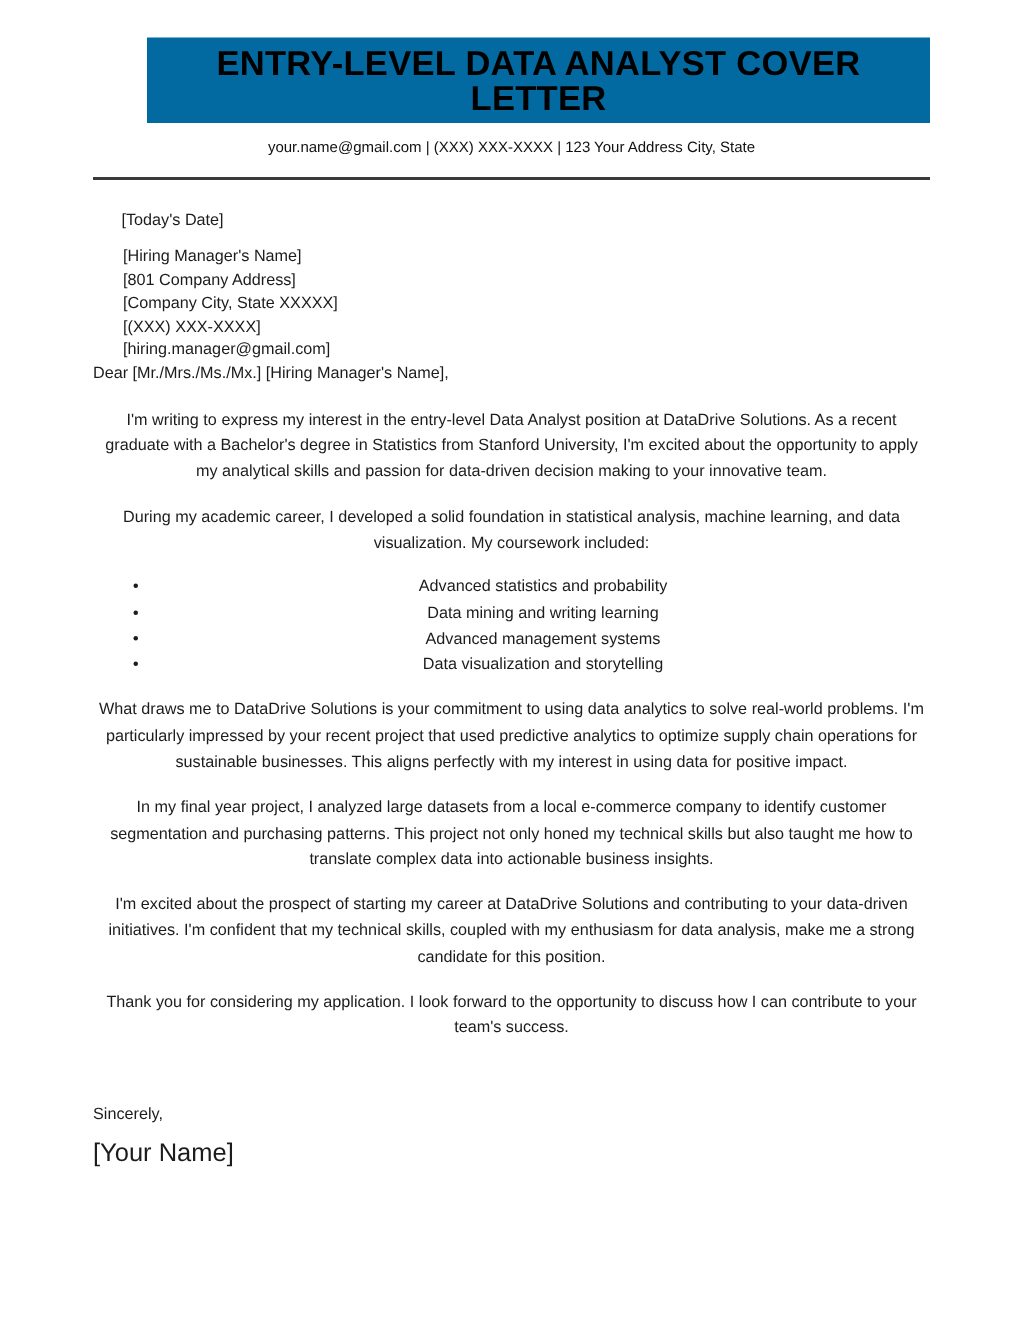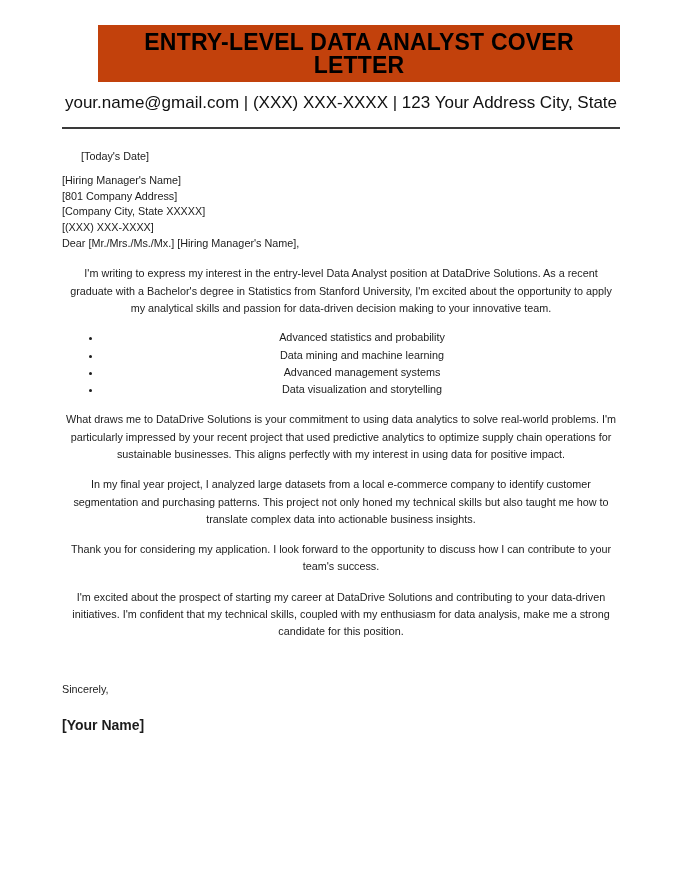--- a/index.html
+++ b/index.html
@@ -15,65 +15,65 @@
     overflow: hidden;
   }
   .doc-title {
     text-align: center;
     font-size: 23px;
     font-weight: bold;
     letter-spacing: 0.2px;
     line-height: 1;
   }
   .doc-title .highlight {
-    background: #c2410c;
+    background: #0369a1;
     color: #000000;
     padding: 6px 9px 5px;
     display: inline-block;
     margin-left: 36px;
   }
   .contact-line {
     margin-top: 11px;
     text-align: center;
-    font-size: 17px;
+    font-size: 10px;
     color: #111111;
   }
   .rule {
     margin-top: 14px;
     border: none;
     border-top: 2px solid #3a3a3a;
     height: 0;
   }
   .letter {
     margin-top: 20px;
     font-size: 10.8px;
     line-height: 17.3px;
     color: #1c1c1c;
     width: 558px;
   }
   .date-line { line-height: 15.4px; padding-left: 19px; }
-  .recipient-block { margin-top: 9px; }
+  .recipient-block { margin-top: 9px; margin-left: 20px; }
   .recipient-block div { line-height: 15.4px; }
   .salutation { }
   .para { margin-top: 13px; text-align: center; }
   ul.coursework-list {
     margin-top: 12px;
     padding-left: 40px;
     list-style: disc;
   }
   ul.coursework-list li {
     line-height: 17.3px;
     padding-left: 2px;
     text-align: center;
   }
   .signoff { margin-top: 40px; }
   .signature {
-    margin-top: 19px;
-    font-weight: bold;
-    font-size: 14px;
+    margin-top: 8px;
+    font-weight: normal;
+    font-size: 17px;
   }
 </style>
 </head>
 <body>
 
 <div class="page">
 
   <div class="doc-title">
     <span class="highlight">ENTRY-LEVEL DATA ANALYST COVER LETTER</span>
   </div>
@@ -84,40 +84,42 @@
 
   <div class="letter">
 
     <div class="date-line">[Today's Date]</div>
 
     <div class="recipient-block">
       <div>[Hiring Manager's Name]</div>
       <div>[801 Company Address]</div>
       <div>[Company City, State XXXXX]</div>
       <div>[(XXX) XXX-XXXX]</div>
+      <div>[hiring.manager@gmail.com]</div>
     </div>
 
     <p class="salutation">Dear [Mr./Mrs./Ms./Mx.] [Hiring Manager's Name],</p>
 
     <p class="para">I'm writing to express my interest in the entry-level Data Analyst position at DataDrive Solutions. As a recent graduate with a Bachelor's degree in Statistics from Stanford University, I'm excited about the opportunity to apply my analytical skills and passion for data-driven decision making to your innovative team.</p>
 
+    <p class="para">During my academic career, I developed a solid foundation in statistical analysis, machine learning, and data visualization. My coursework included:</p>
 
     <ul class="coursework-list">
       <li>Advanced statistics and probability</li>
-      <li>Data mining and machine learning</li>
+      <li>Data mining and writing learning</li>
       <li>Advanced management systems</li>
       <li>Data visualization and storytelling</li>
     </ul>
 
     <p class="para">What draws me to DataDrive Solutions is your commitment to using data analytics to solve real-world problems. I'm particularly impressed by your recent project that used predictive analytics to optimize supply chain operations for sustainable businesses. This aligns perfectly with my interest in using data for positive impact.</p>
 
     <p class="para">In my final year project, I analyzed large datasets from a local e-commerce company to identify customer segmentation and purchasing patterns. This project not only honed my technical skills but also taught me how to translate complex data into actionable business insights.</p>
 
+    <p class="para">I'm excited about the prospect of starting my career at DataDrive Solutions and contributing to your data-driven initiatives. I'm confident that my technical skills, coupled with my enthusiasm for data analysis, make me a strong candidate for this position.</p>
+
     <p class="para">Thank you for considering my application. I look forward to the opportunity to discuss how I can contribute to your team's success.</p>
-
-    <p class="para">I'm excited about the prospect of starting my career at DataDrive Solutions and contributing to your data-driven initiatives. I'm confident that my technical skills, coupled with my enthusiasm for data analysis, make me a strong candidate for this position.</p>
 
     <p class="signoff">Sincerely,</p>
 
     <p class="signature">[Your Name]</p>
 
   </div>
 </div>
 
 </body></html>

